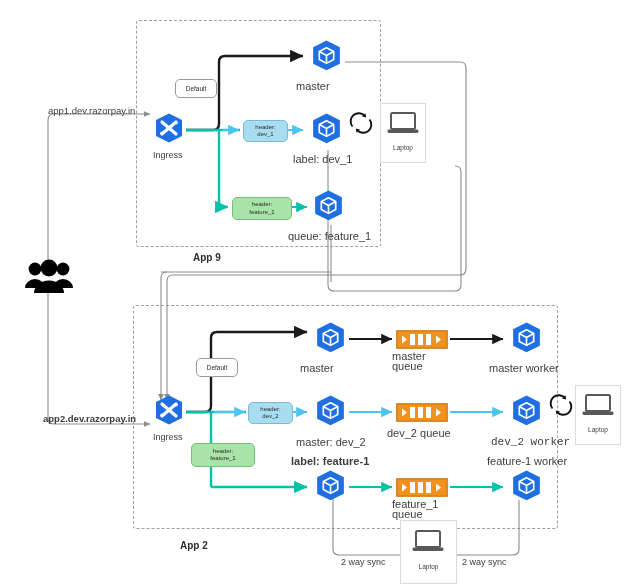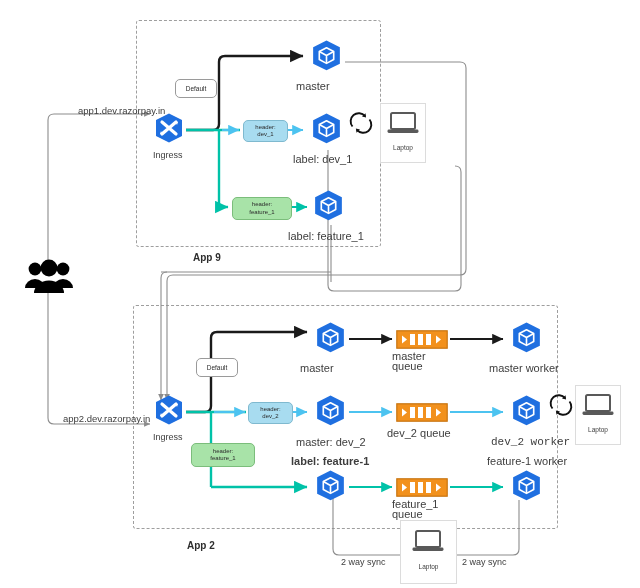--- a/index.html
+++ b/index.html
@@ -104,22 +104,22 @@
     <svg width="48" height="40" viewBox="0 0 48 40">
       <circle cx="10" cy="11" r="6.4" fill="#000"></circle>
       <circle cx="38" cy="11" r="6.4" fill="#000"></circle>
       <path d="M0,30 a10,9 0 0 1 20,0 z" fill="#000"></path>
       <path d="M28,30 a10,9 0 0 1 20,0 z" fill="#000"></path>
       <circle cx="24" cy="10" r="8.4" fill="#000"></circle>
       <path d="M9,35 a15,12.5 0 0 1 30,0 z" fill="#000"></path>
     </svg>
   </div>
 
-  <div class="txt url" style="left:48px;top:105px;margin-left:30px;">app1.dev.razorpay.in</div>
-  <div class="txt url" style="left:63px;top:413px;">app2.dev.razorpay.in</div>
+  <div class="txt url" style="left:48px;top:105px;">app1.dev.razorpay.in</div>
+  <div class="txt url" style="left:43px;top:413px;font-weight:bold;">app2.dev.razorpay.in</div>
 
   <div class="txt app-title" style="left:193px;top:252px;">App 9</div>
 
   <div class="k8s" style="left:151px;top:112px;">
     <svg width="36" height="36" viewBox="0 0 36 36">
       <polygon points="18,1.5 31,8 31,24 18,30.5 5,24 5,8" fill="#1f6fe0"></polygon>
       <path d="M11,10 L25,22 M25,10 L11,22" stroke="#fff" stroke-width="3.2" stroke-linecap="round"></path>
       <path d="M24,9 l3,1 l-1,3" fill="#fff"></path>
       <path d="M12,23 l-3,-1 l1,-3" fill="#fff"></path>
     </svg>
@@ -166,42 +166,42 @@
 
   <div class="k8s" style="left:310px;top:189px;">
     <svg width="37" height="37" viewBox="0 0 36 36">
       <polygon points="18,1.5 31,8 31,24 18,30.5 5,24 5,8" fill="#1f6fe0"></polygon>
       <g fill="none" stroke="#fff" stroke-width="1.6" stroke-linejoin="round">
         <path d="M18,8.5 L25,12.2 L25,20 L18,23.7 L11,20 L11,12.2 Z"></path>
         <path d="M11,12.2 L18,16 L25,12.2 M18,16 L18,23.7"></path>
       </g>
     </svg>
   </div>
-  <div class="txt lbl-c" style="left:288px;top:230px;width:80px;">label: feature_1</div>
+  <div class="txt lbl-c" style="left:288px;top:230px;width:80px;">queue: feature_1</div>
 
   <div class="sync" style="left:348px;top:110px;">
     <svg width="26" height="26" viewBox="0 0 26 26">
       <path d="M4.5,16.5 A8,8 0 0 1 17,6.2" fill="none" stroke="#111" stroke-width="1.9"></path>
       <path d="M17.5,3.2 l0.6,4.2 l-4.1,-0.9 z" fill="#111"></path>
       <path d="M21.5,9.5 A8,8 0 0 1 9,19.8" fill="none" stroke="#111" stroke-width="1.9"></path>
       <path d="M8.5,22.8 l-0.6,-4.2 l4.1,0.9 z" fill="#111"></path>
     </svg>
   </div>
 
   <div class="laptopbox" style="left:380px;top:103px;width:44px;height:58px;">
     <div style="position:absolute;left:5px;top:7px;">
       <svg width="34" height="26" viewBox="0 0 34 26">
         <rect x="5" y="2" width="24" height="16" rx="1.5" fill="#fff" stroke="#595959" stroke-width="2"></rect>
         <rect x="1.5" y="18.5" width="31" height="3.4" rx="1.4" fill="#595959"></rect>
       </svg>
     </div>
     <div class="txt small" style="left:0;top:40px;width:44px;text-align:center;">Laptop</div>
   </div>
 
-  <div class="txt app-title" style="left:187px;top:540px;">App 2</div>
+  <div class="txt app-title" style="left:180px;top:540px;">App 2</div>
 
   <div class="k8s" style="left:151px;top:394px;">
     <svg width="36" height="36" viewBox="0 0 36 36">
       <polygon points="18,1.5 31,8 31,24 18,30.5 5,24 5,8" fill="#1f6fe0"></polygon>
       <path d="M11,10 L25,22 M25,10 L11,22" stroke="#fff" stroke-width="3.2" stroke-linecap="round"></path>
       <path d="M24,9 l3,1 l-1,3" fill="#fff"></path>
       <path d="M12,23 l-3,-1 l1,-3" fill="#fff"></path>
     </svg>
   </div>
   <div class="txt lbl" style="left:153px;top:432px;">Ingress</div>

